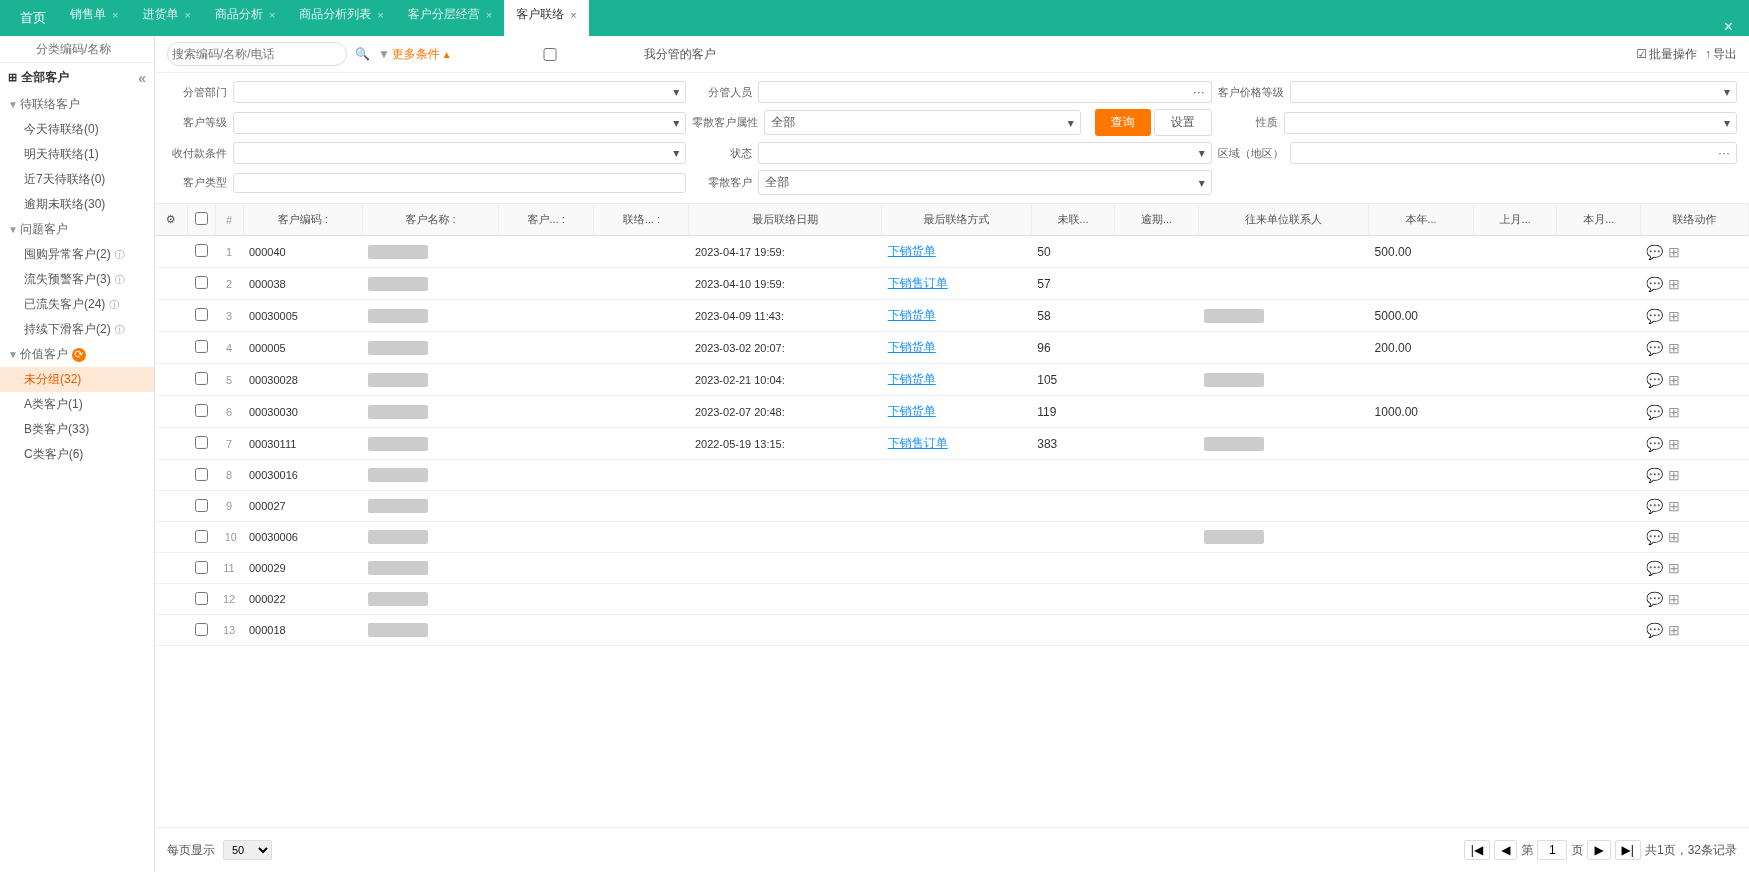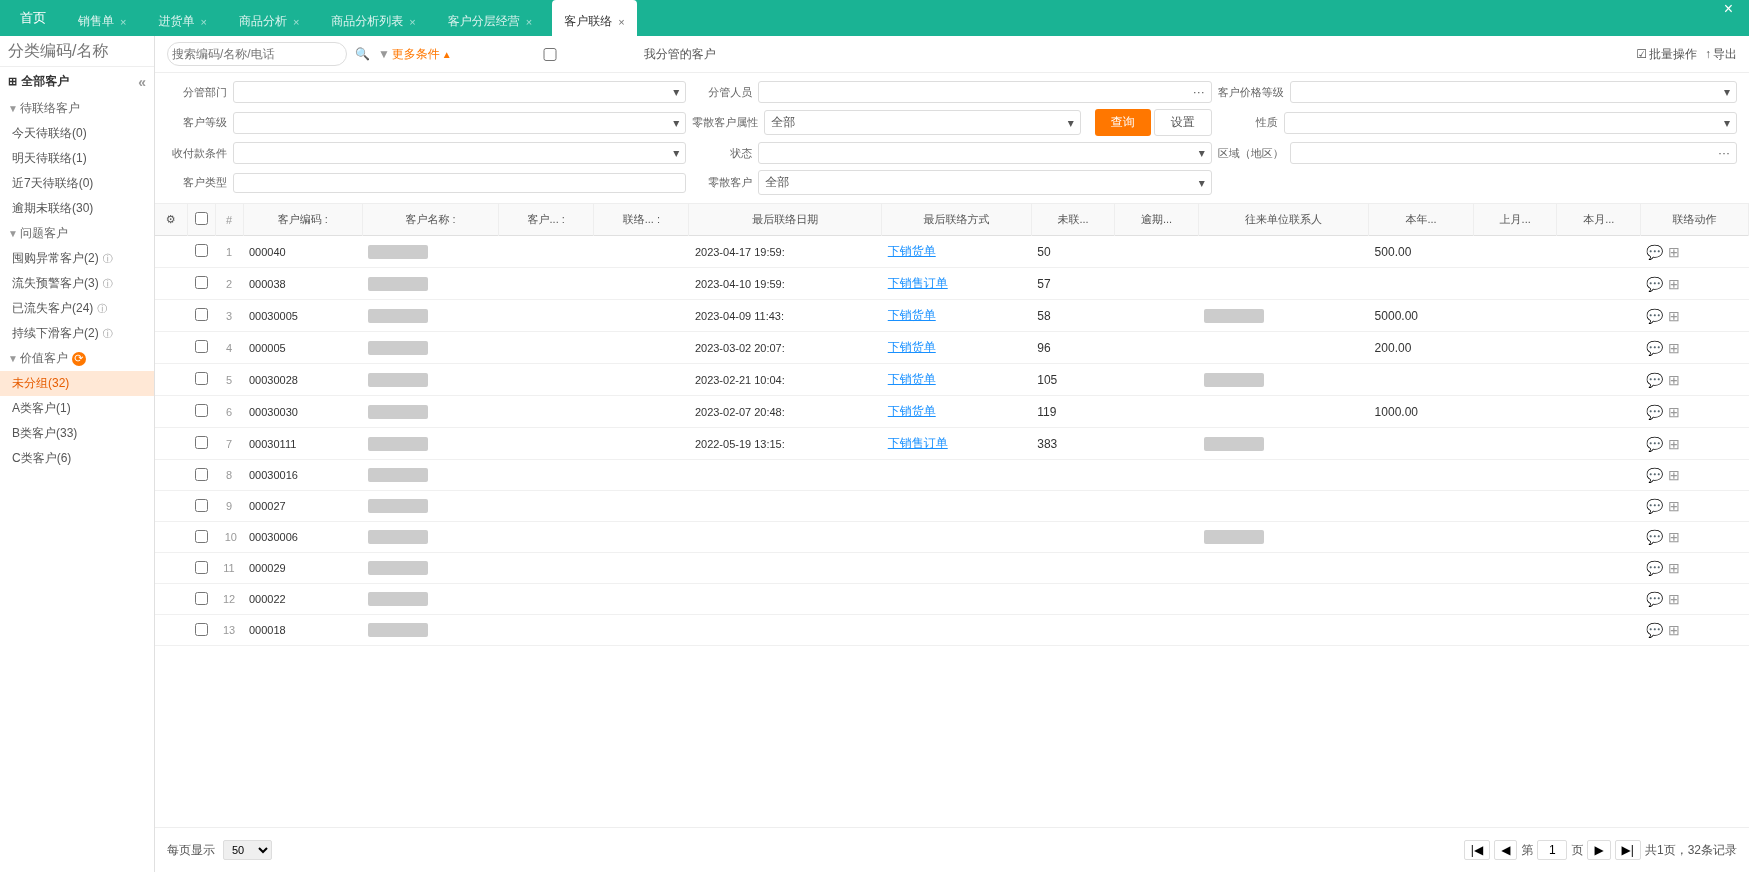--- a/index.html
+++ b/index.html
@@ -1,25 +1,25 @@
 <!DOCTYPE html>
 <html><head>
   <meta charset="utf-8">
   <style>
     * { box-sizing: border-box; margin: 0; padding: 0; font-family: 'Microsoft YaHei', Arial, sans-serif; font-size: 12px; }
     body { background: #f5f5f5; overflow: hidden; }
     
     
     .top-nav {
       display: flex;
-      align-items: flex-start;
+      align-items: flex-end;
       background: #1ab394;
       height: 36px;
       padding: 0 8px;
-      gap: 8px;
+      gap: 0;
     }
     .nav-home {
       color: white;
       padding: 0 12px;
       height: 36px;
       display: flex;
       align-items: center;
       cursor: pointer;
       font-size: 13px;
     }
@@ -72,23 +72,24 @@
     .sidebar-search {
       display: flex;
       align-items: center;
       padding: 6px 8px;
       border-bottom: 1px solid #eee;
       gap: 4px;
     }
     .sidebar-search input {
       border: none;
       outline: none;
-      font-size: 16px;
+      font-size: 12px;
       color: #999;
       flex: 1;
+      margin-left: 28px;
     }
     .sidebar-section-header {
       display: flex;
       align-items: center;
       padding: 6px 8px;
       font-weight: bold;
       font-size: 12px;
       color: #333;
       cursor: pointer;
       gap: 4px;
@@ -104,21 +105,21 @@
       font-size: 11px;
       display: flex;
       align-items: center;
       gap: 2px;
     }
     .sidebar-group-label .arrow {
       color: #999;
       font-size: 10px;
     }
     .sidebar-item {
-      padding: 4px 8px 4px 12px;
+      padding: 4px 8px 4px 24px;
       color: #555;
       cursor: pointer;
       font-size: 11px;
       display: flex;
       align-items: center;
       gap: 2px;
     }
     .sidebar-item.active { background: #ffe8d6; color: #e65c00; }
 
     

